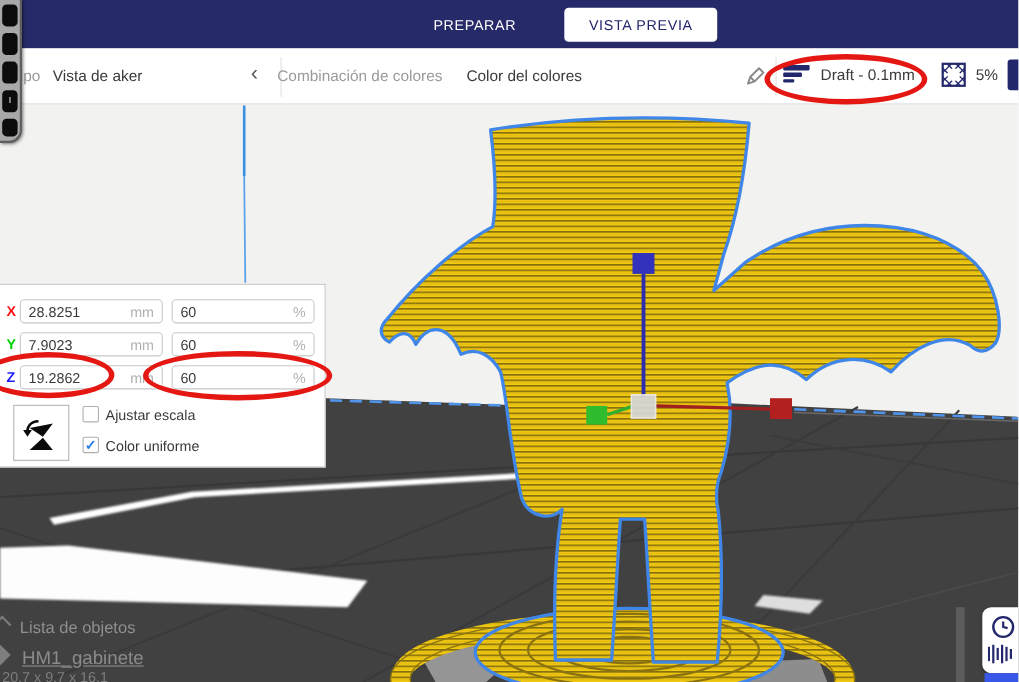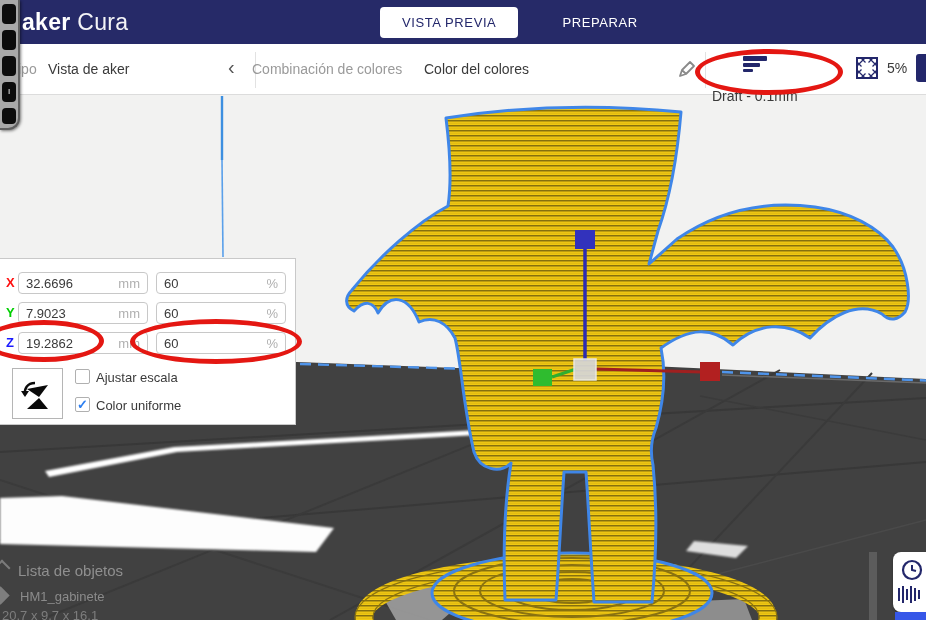--- a/index.html
+++ b/index.html
@@ -16,32 +16,32 @@
   .tab { color:#fff; font-size:13px; letter-spacing:.6px; padding:8px 14px; border-radius:4px; cursor:pointer; }
   .tab.active { background:#fff; color:#23276b; padding:8px 22px; font-weight:400; }
 
   
   .toolbar { position:absolute; left:0; top:44px; width:926px; height:51px; background:#fff; border-bottom:1px solid #dcdcdc; }
   .tb-muted { color:#9a9a9a; font-size:14px; position:absolute; top:17px; }
   .tb-dark  { color:#3a3a3a; font-size:14px; position:absolute; top:17px; }
   .tb-sep { position:absolute; top:8px; width:1px; height:36px; background:#e2e2e2; }
   .chevron { position:absolute; left:228px; top:13px; font-size:20px; color:#555; cursor:pointer; line-height:20px; }
   .pencil { position:absolute; left:678px; top:16px; cursor:pointer; }
-  .profile-chip { position:absolute; left:712px; top:12px; display:flex; align-items:center; gap:10px; cursor:pointer;flex-direction:column; }
+  .profile-chip { position:absolute; left:712px; top:12px; display:flex; align-items:center; gap:10px; cursor:pointer; }
   .layers-ico { width:24px; height:18px; position:relative; }
   .layers-ico i { position:absolute; left:0; background:#23276b; border-radius:1px; }
   .infill-chip { position:absolute; left:855px; top:12px; display:flex; align-items:center; gap:8px; cursor:pointer; }
   .chip-label { color:#3a3a3a; font-size:14px; line-height:24px; }
   .printer-ico { position:absolute; left:916px; top:10px; width:18px; height:28px; background:#23276b; border-radius:3px; }
 
   
   #scene { position:absolute; left:0; top:95px; }
 
   .obj-list-label { position:absolute; left:18px; top:562px; font-size:15px; color:#8f8f8f; }
-  .obj-name { position:absolute; left:20px; top:589px; font-size:13px; color:#8b8b8b; }
+  .obj-name { position:absolute; left:20px; top:589px; font-size:17px; color:#8b8b8b;text-decoration:underline; }
   .obj-dims { position:absolute; left:2px; top:608px; font-size:13px; color:#7d7d7d; }
   .caret-ico { position:absolute; left:-4px; top:562px; width:12px; height:12px; border-top:2px solid #8a8a8a; border-right:2px solid #8a8a8a; transform:rotate(-45deg); opacity:.8; }
   .diamond-ico { position:absolute; left:-6px; top:589px; width:13px; height:13px; background:#8a8a8a; transform:rotate(45deg); opacity:.85; }
 
   
   .scale-panel { position:absolute; left:0; top:258px; width:296px; height:167px; background:#fff; border:1px solid #c9c9c9; border-left:none; }
   .sp-row { position:absolute; left:0; height:22px; }
   .sp-axis { position:absolute; left:6px; top:3px; font-size:13px; font-weight:700; }
   .sp-field { position:absolute; top:0; width:130px; height:22px; border:1px solid #c8c8c8; border-radius:4px; background:#fff; font-size:13px; color:#3a3a3a; cursor:text; }
   .sp-field .val { position:absolute; left:7px; top:3px; }
@@ -181,27 +181,23 @@
         <rect x="8" y="3" width="2" height="11"></rect>
           <rect x="12" y="0" width="2" height="17"></rect>
         <rect x="16" y="2" width="2" height="13"></rect>
           <rect x="20" y="4" width="2" height="9"></rect>
       </g>
     </svg>
   </div>
   <div class="blue-bar"></div>
 
   <div class="header">
-    <div class="logo">
-      <b>aker</b>
-      <span class="lt">Cura</span>
-    </div>
     <div class="tabs">
+      <div class="tab">PREPARAR</div>
       <div class="tab active">VISTA PREVIA</div>
-      <div class="tab">PREPARAR</div>
     </div>
   </div>
 
   <div class="toolbar">
     <span class="tb-muted" style="left:18px">ipo</span>
     <span class="tb-dark" style="left:48px">Vista de aker</span>
     <span class="chevron">‹</span>
     <div class="tb-sep" style="left:255px"></div>
 
     <span class="tb-muted" style="left:252px">Combinación de colores</span>
@@ -229,21 +225,21 @@
       <span class="chip-label">5%</span>
     </div>
     <div class="printer-ico"></div>
   </div>
 
   <div class="scale-panel">
 
     <div class="sp-row" style="top:13px">
       <span class="sp-axis" style="color:#ff1010">X</span>
       <div class="sp-field mm">
-        <span class="val">32.6696</span>
+        <span class="val">28.8251</span>
         <span class="unit">mm</span>
       </div>
       <div class="sp-field pct">
         <span class="val">60</span>
         <span class="unit">%</span>
       </div>
     </div>
 
     <div class="sp-row" style="top:43px">
       <span class="sp-axis" style="color:#00cf00">Y</span>

